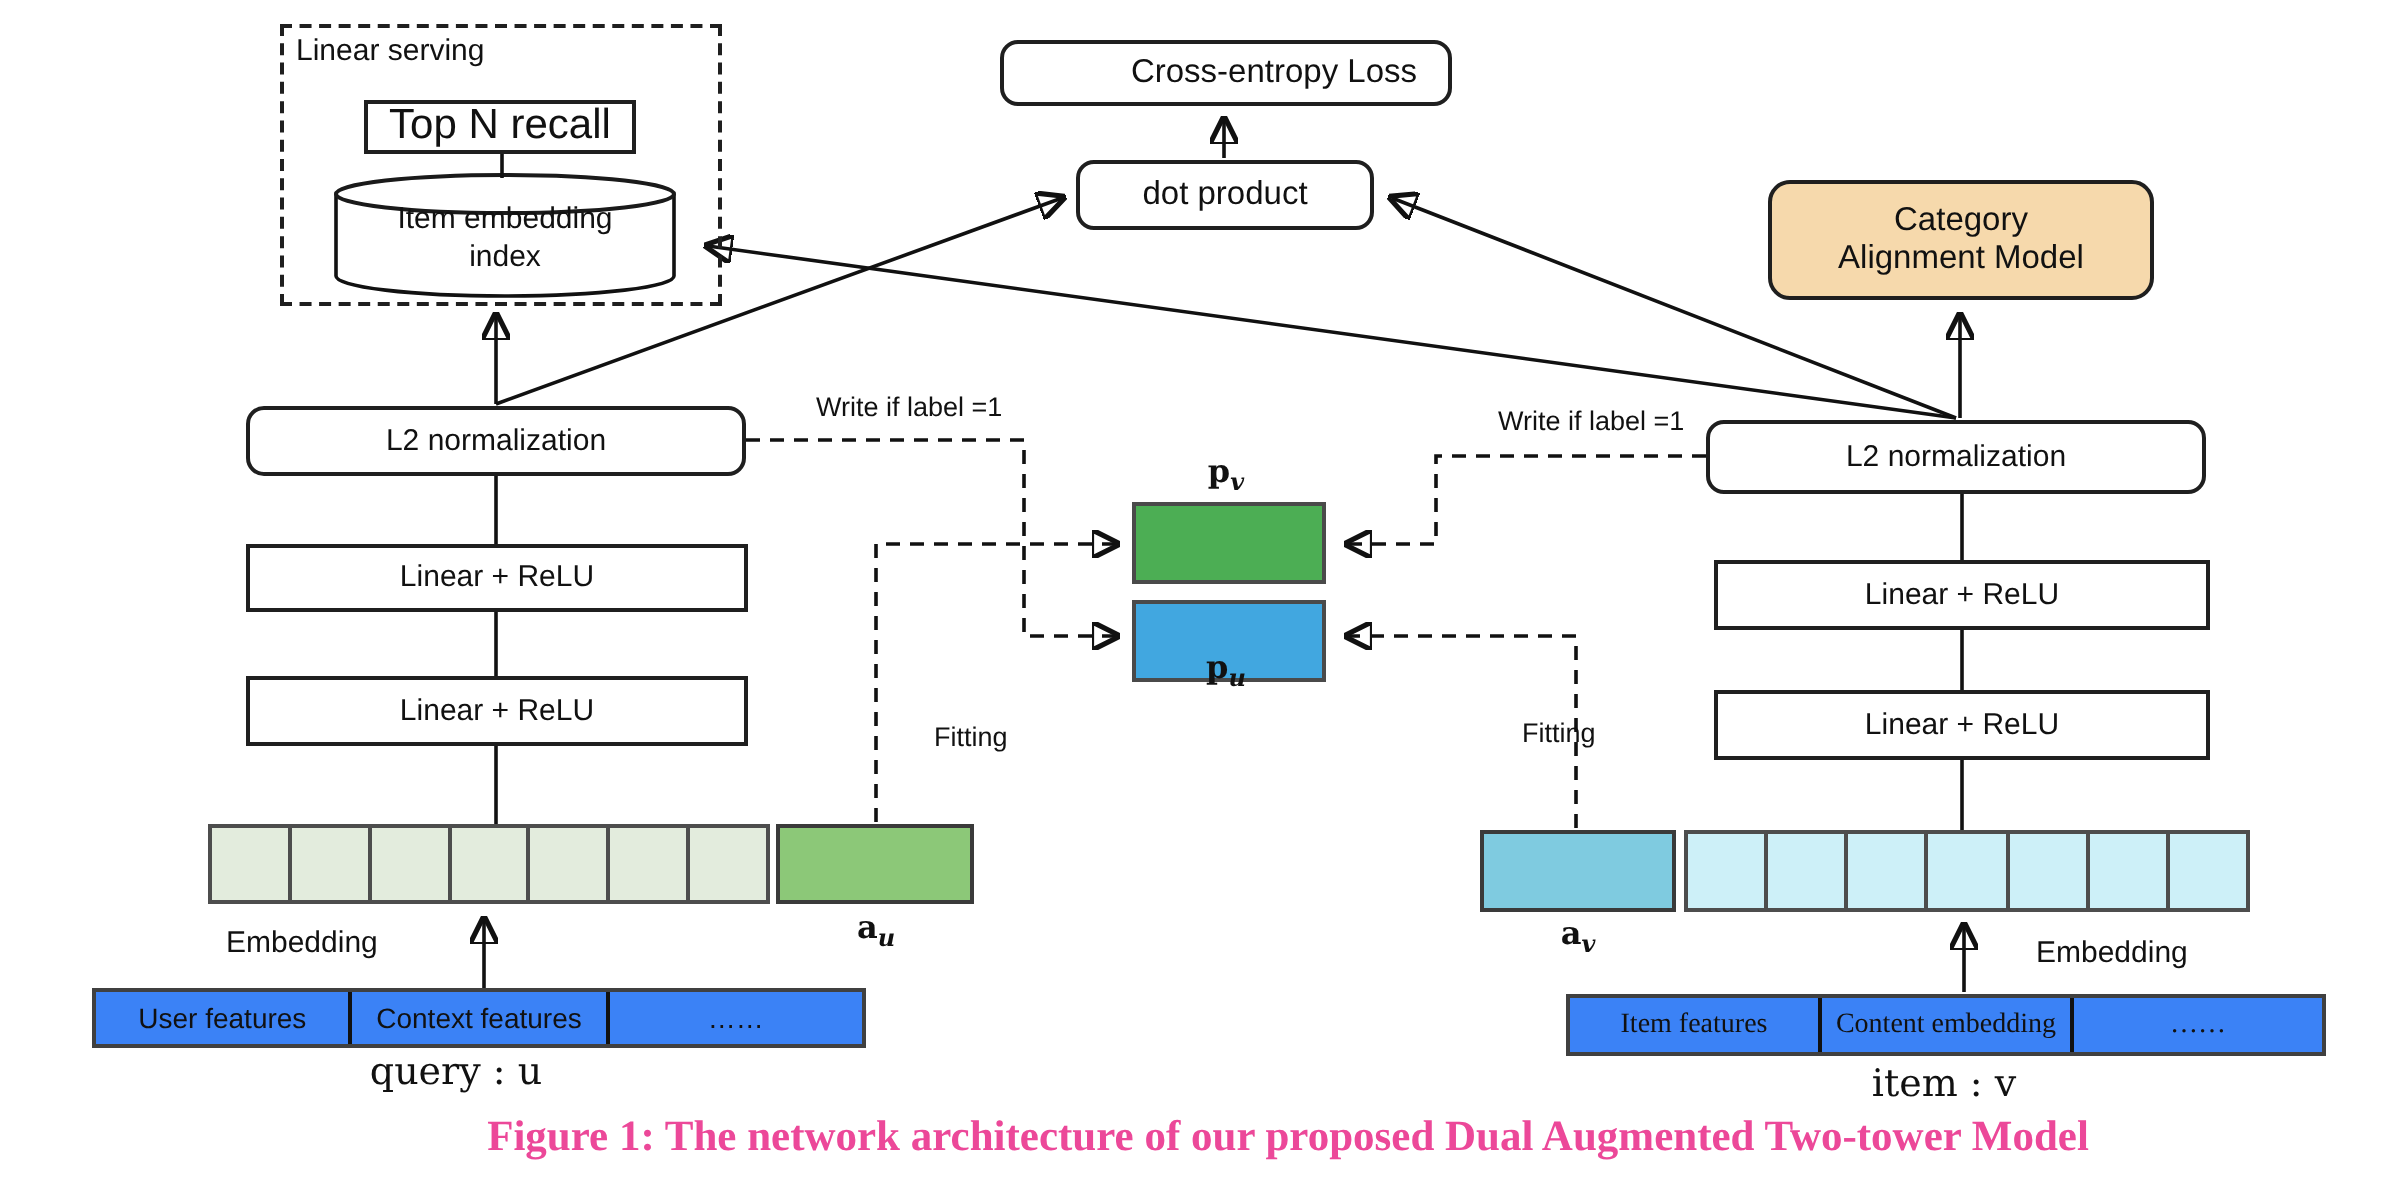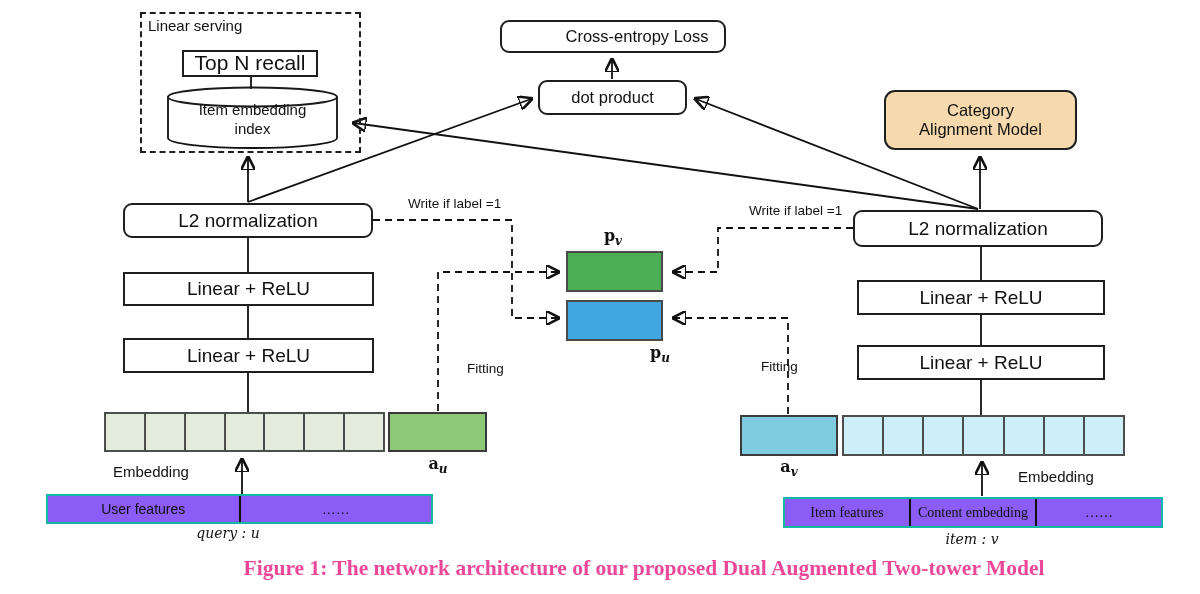--- a/index.html
+++ b/index.html
@@ -8,48 +8,48 @@
     font-family:"Liberation Sans", sans-serif;color:#111;
   }
   .wires{position:absolute;left:0;top:0;width:1200px;height:594px;pointer-events:none;}
   .wires path, .wires line{fill:none;stroke:#111;stroke-width:1.8;}
   .wires path.dashed{stroke-dasharray:7 5;}
   .cyl-body,.cyl-top{fill:#fff;stroke:#1a1a1a;stroke-width:2;}
 
   .box{
     position:absolute;display:flex;align-items:center;justify-content:center;
     background:#fff;border:2px solid #1f1f1f;box-sizing:border-box;
-    font-size:19px;text-align:center;line-height:1.15;
+    font-size:15px;text-align:center;line-height:1.15;
   }
   .rounded{border-radius:9px;}
   .rounded-lg{border-radius:11px;text-align:center;}
   .dashed-frame{position:absolute;border:2px dashed #1f1f1f;box-sizing:border-box;background:transparent;}
 
   .lbl{position:absolute;white-space:nowrap;}
   .small-lbl{font-size:13.5px;margin-left:20px;}
   .center-x{transform:translateX(-50%);}
 
   .mlabel{font-family:"DejaVu Serif", serif;font-weight:bold;font-size:16px;}
   .mlabel sub{font-style:italic;font-size:12px;font-weight:bold;}
-  .input-label{font-family:"DejaVu Serif", serif;font-style:italic;font-size:14px;}
+  .input-label{font-family:"DejaVu Serif", serif;font-size:19px;}
 
   .strip{position:absolute;display:flex;border:2px solid #4d4d4d;box-sizing:border-box;}
   .strip .cell{flex:1 1 0;border-right:2px solid #4d4d4d;}
   .strip .cell:last-child{border-right:none;}
   .strip-user .cell{background:#e3ecdd;}
   .strip-item .cell{background:#cdf0f8;}
 
   .aug{position:absolute;border:2px solid #3a3a3a;box-sizing:border-box;}
   .aug-u{background:#8cc878;}
   .aug-v{background:#7fcbe0;}
   .pvec{position:absolute;border:2px solid #4a4a4a;box-sizing:border-box;}
   .pv{background:#4cae54;}
   .pu{background:#41a7e0;}
 
-  .feat-table{position:absolute;display:flex;border:2px solid #14b8a6;box-sizing:border-box;background:#8b5cf6;}
+  .feat-table{position:absolute;display:flex;border:2px solid #404040;box-sizing:border-box;background:#3b82f6;}
   .feat-table .fcell{
     flex:1 1 0;display:flex;align-items:center;justify-content:center;
     border-right:2px solid #111;font-size:14px;white-space:nowrap;
   }
   .feat-table .fcell:last-child{border-right:none;}
 
   .cat-box{background:#f6d9ac;font-size:16.5px;}
   .two-line{flex-direction:column;}
 
   .caption{
@@ -121,20 +121,21 @@
     <div class="cell"></div>
     <div class="cell"></div>
     <div class="cell"></div>
   </div>
   <div class="aug aug-u" style="left:388px;top:412px;width:99px;height:40px;"></div>
   <div class="lbl mlabel center-x" style="left:438px;top:454px;"><span>a</span><sub>u</sub></div>
   <div class="lbl" style="left:113px;top:463px;font-size:15px;">Embedding</div>
 
   <div class="feat-table" style="left:46px;top:494px;width:387px;height:30px;">
     <div class="fcell">User features</div>
+    <div class="fcell">Context features</div>
     <div class="fcell">……</div>
   </div>
   <div class="lbl input-label center-x" style="left:228px;top:525px;">query : u</div>
 
   <div class="box rounded" style="left:853px;top:210px;width:250px;height:37px;">L2 normalization</div>
   <div class="box" style="left:857px;top:280px;width:248px;height:35px;">Linear + ReLU</div>
   <div class="box" style="left:857px;top:345px;width:248px;height:35px;">Linear + ReLU</div>
 
   <div class="aug aug-v" style="left:740px;top:415px;width:98px;height:41px;"></div>
   <div class="strip strip-item" style="left:842px;top:415px;width:283px;height:41px;">
@@ -152,21 +153,21 @@
   <div class="feat-table" style="left:783px;top:497px;width:380px;height:31px;font-family:Liberation Serif, serif;">
     <div class="fcell">Item features</div>
     <div class="fcell">Content embedding</div>
     <div class="fcell">……</div>
   </div>
   <div class="lbl input-label center-x" style="left:972px;top:531px;">item : v</div>
 
   <div class="lbl mlabel center-x" style="left:613px;top:226px;"><span>p</span><sub>v</sub></div>
   <div class="pvec pv" style="left:566px;top:251px;width:97px;height:41px;"></div>
   <div class="pvec pu" style="left:566px;top:300px;width:97px;height:41px;"></div>
-  <div class="lbl mlabel center-x" style="left:613px;top:343px;margin-left:47px;"><span>p</span><sub>u</sub></div>
+  <div class="lbl mlabel center-x" style="left:613px;top:324px;"><span>p</span><sub>u</sub></div>
 
   <div class="lbl small-lbl" style="left:388px;top:196px;">Write if label =1</div>
   <div class="lbl small-lbl" style="left:729px;top:203px;">Write if label =1</div>
   <div class="lbl small-lbl" style="left:447px;top:361px;">Fitting</div>
   <div class="lbl small-lbl" style="left:741px;top:359px;">Fitting</div>
 
   <div class="caption">Figure 1: The network architecture of our proposed Dual Augmented Two-tower Model</div>
 </div>
 
 </body></html>

